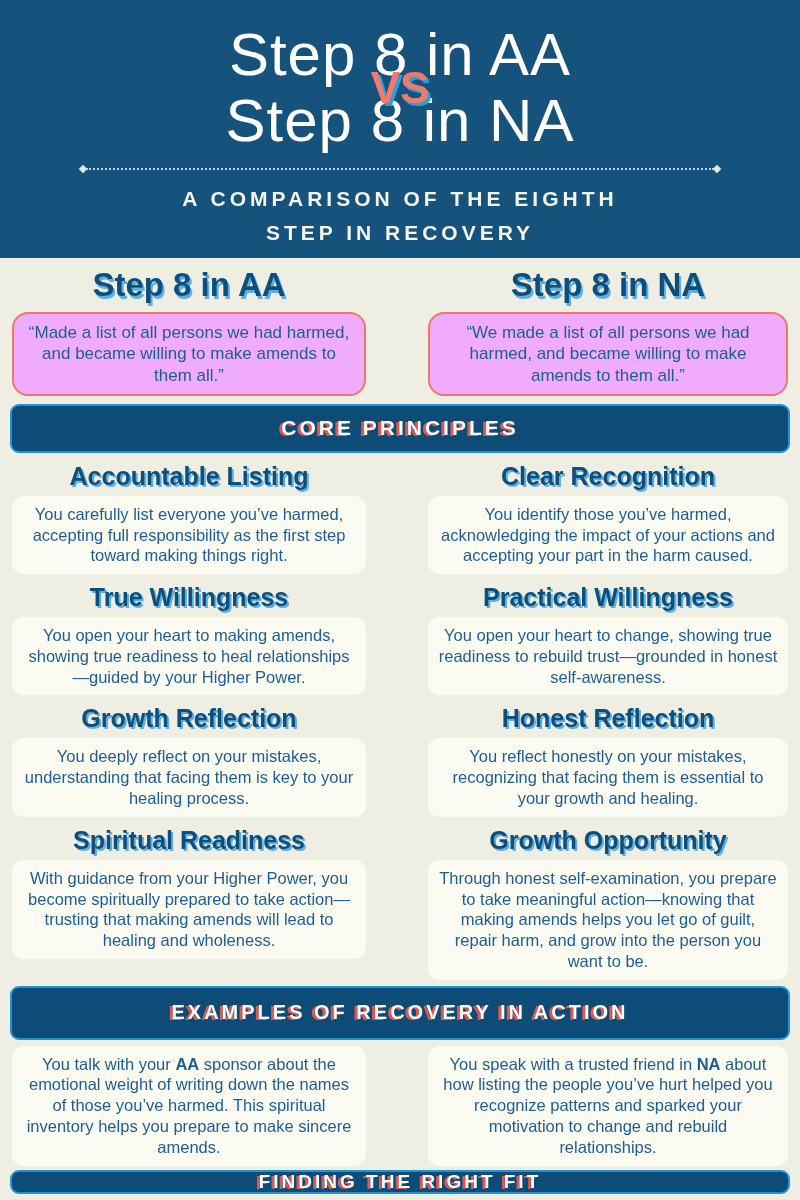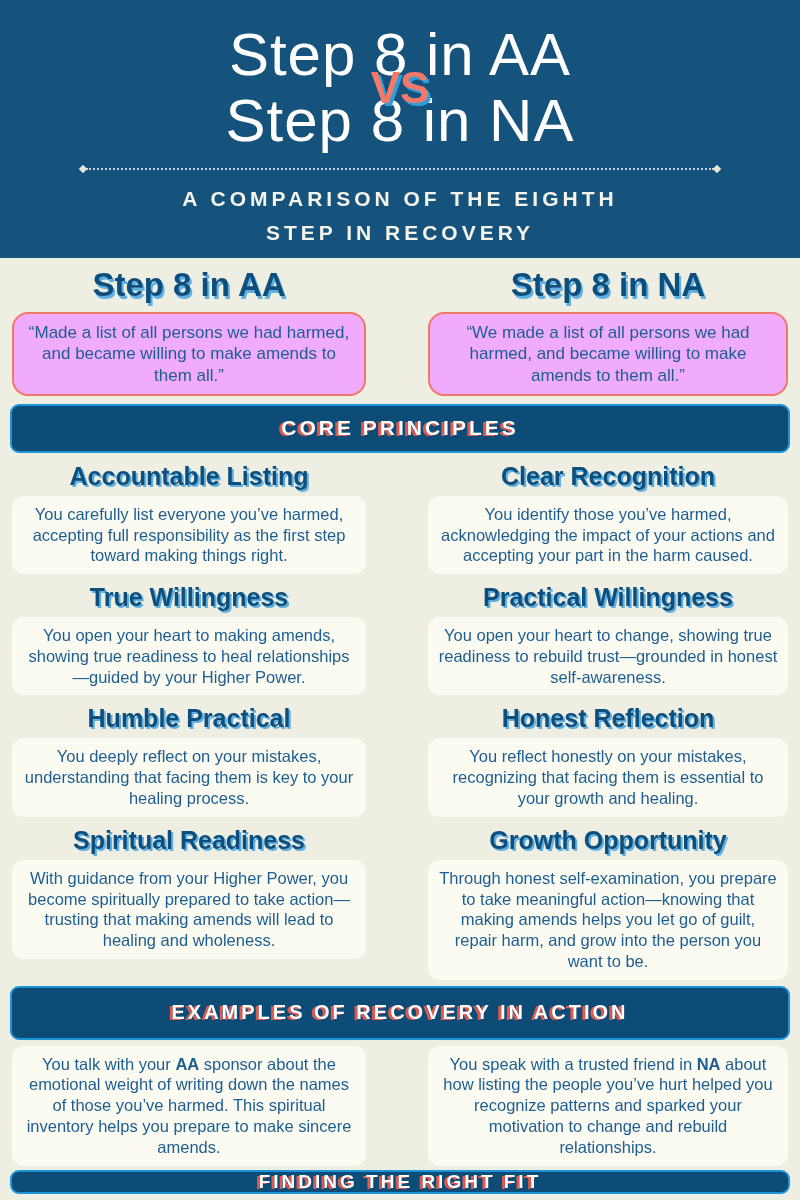--- a/index.html
+++ b/index.html
@@ -189,21 +189,21 @@
         <div class="card">You open your heart to making amends, showing true readiness to heal relationships—guided by your Higher Power.</div>
       </div>
       <div class="cell-right">
         <div class="principle-title">Practical Willingness</div>
         <div class="card">You open your heart to change, showing true readiness to rebuild trust—grounded in honest self-awareness.</div>
       </div>
     </div>
 
     <div class="two-col">
       <div class="cell-left">
-        <div class="principle-title">Humble Practical</div>
+        <div class="principle-title">Growth Reflection</div>
         <div class="card">You deeply reflect on your mistakes, understanding that facing them is key to your healing process.</div>
       </div>
       <div class="cell-right">
         <div class="principle-title">Honest Reflection</div>
         <div class="card">You reflect honestly on your mistakes, recognizing that facing them is essential to your growth and healing.</div>
       </div>
     </div>
 
     <div class="two-col">
       <div class="cell-left">

